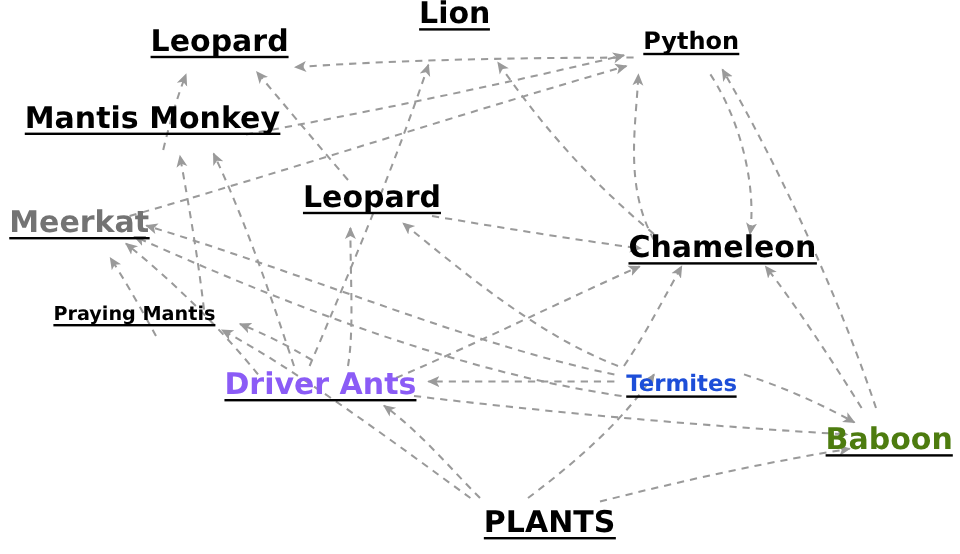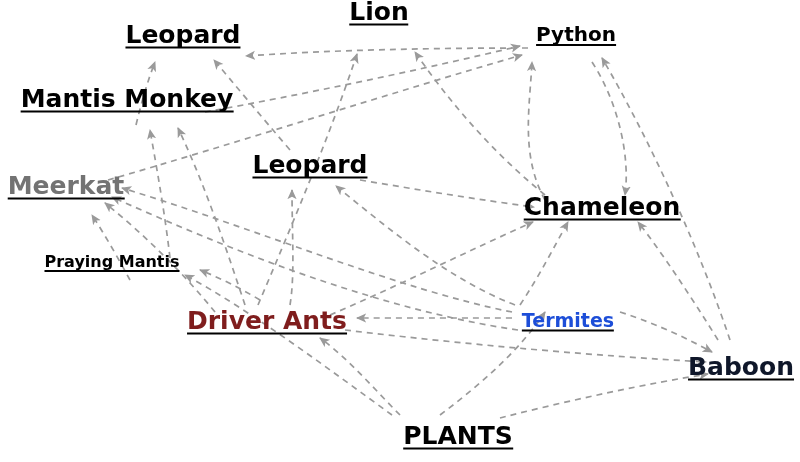--- a/index.html
+++ b/index.html
@@ -82,19 +82,19 @@
 
   <div id="node-layer">
       <div class="node" style="left: 183px; top: 35px; font-size: 25px; color: rgb(0, 0, 0);">Leopard</div>
       <div class="node" style="left: 379px; top: 12px; font-size: 25px; color: rgb(0, 0, 0);">Lion</div>
       <div class="node" style="left: 576px; top: 35px; font-size: 20px; color: rgb(0, 0, 0);">Python</div>
       <div class="node" style="left: 127px; top: 99px; font-size: 25px; color: rgb(0, 0, 0);">Mantis Monkey</div>
       <div class="node" style="left: 310px; top: 165px; font-size: 25px; color: rgb(0, 0, 0);">Leopard</div>
       <div class="node" style="left: 602px; top: 207px; font-size: 25px; color: rgb(0, 0, 0);">Chameleon</div>
       <div class="node" style="left: 66px; top: 186px; font-size: 25px; color: #737373;">Meerkat</div>
       <div class="node" style="left: 112px; top: 263px; font-size: 16px; color: rgb(0, 0, 0);">Praying Mantis</div>
-      <div class="node" style="left: 267px; top: 321px; font-size: 25px; color: #7f1d1d;">Driver Ants</div>
+      <div class="node" style="left: 267px; top: 321px; font-size: 25px; color: #8b5cf6;">Driver Ants</div>
       <div class="node" style="left: 568px; top: 321px; font-size: 19px; color: #1d4ed8;">Termites</div>
-      <div class="node" style="left: 741px; top: 367px; font-size: 25px; color: #0f172a;">Baboon</div>
+      <div class="node" style="left: 741px; top: 367px; font-size: 25px; color: #4d7c0f;">Baboon</div>
       <div class="node" style="left: 417px; top: 436px; font-size: 25px; color: rgb(0, 0, 0); margin-left: 41px;">PLANTS</div>
     </div>
 
 </div>
 
 </body></html>

